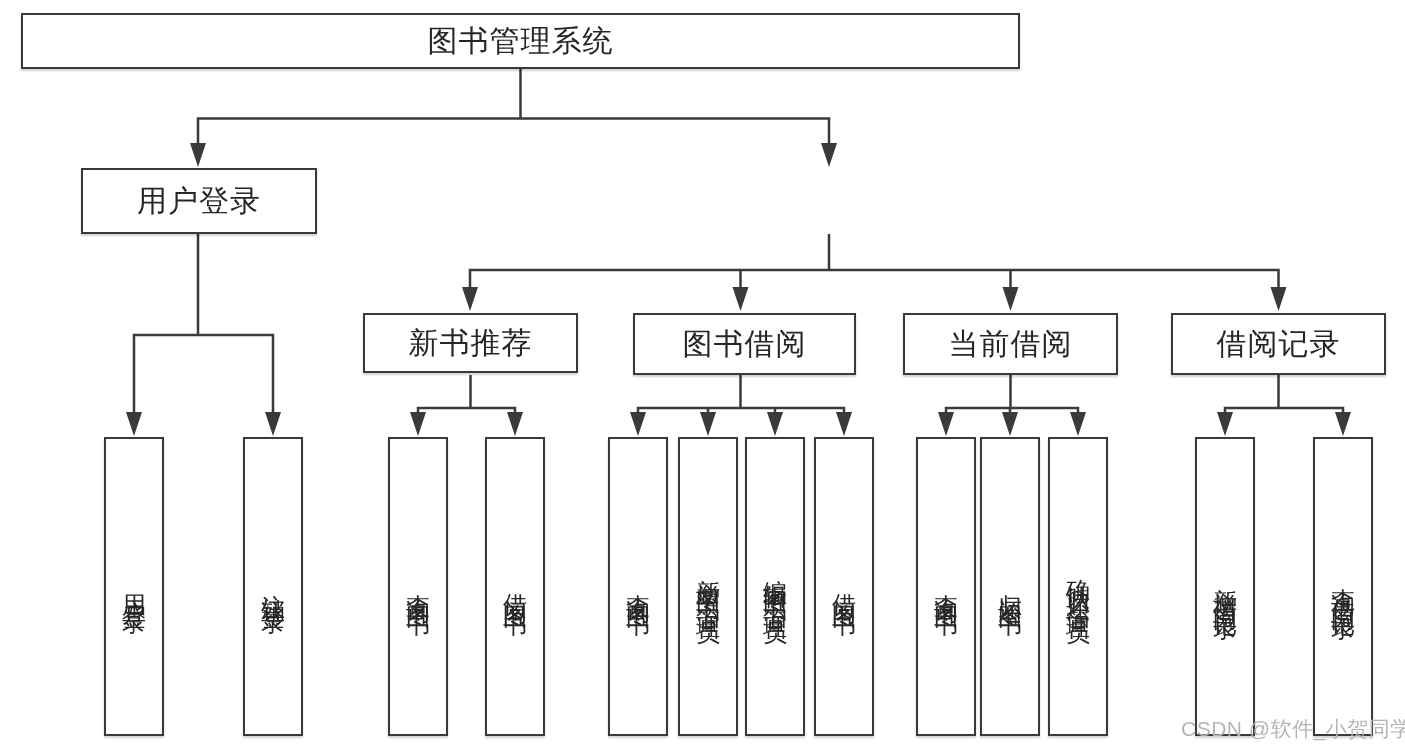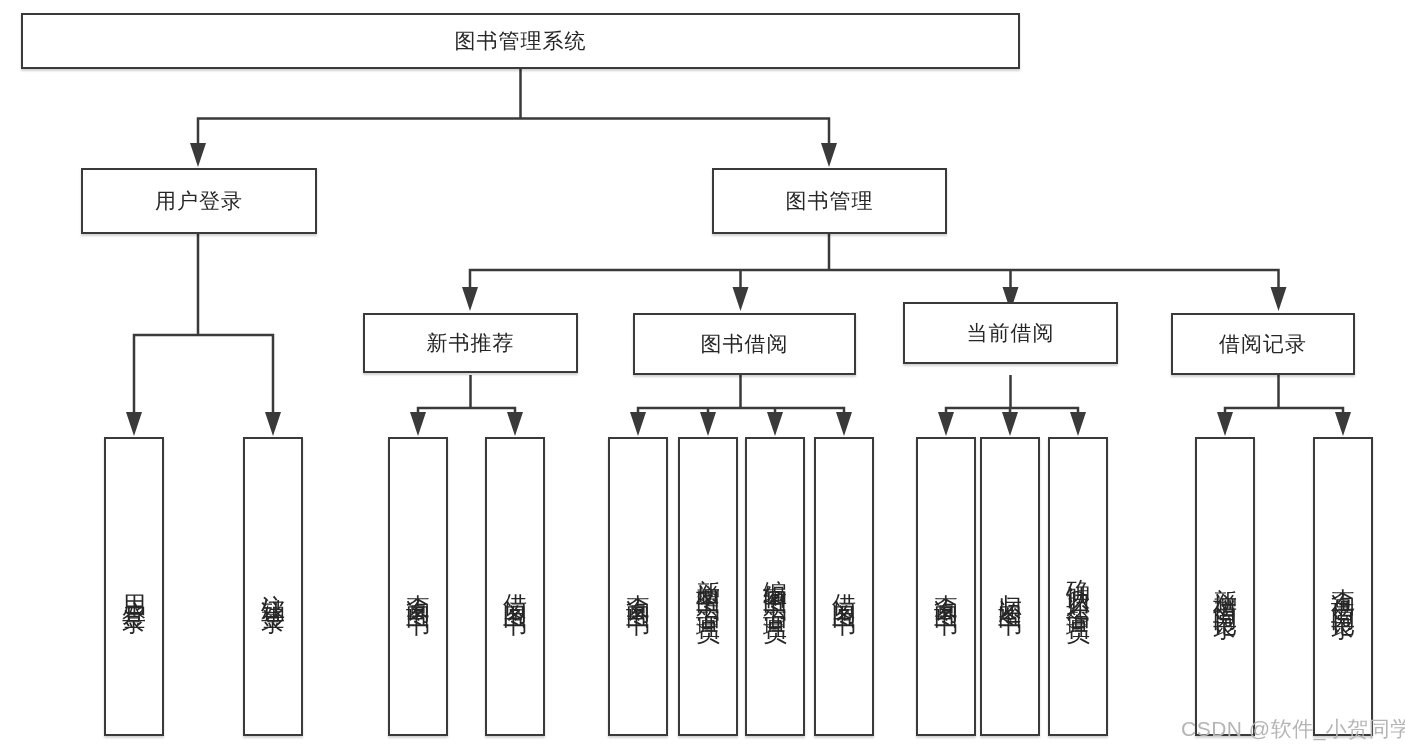--- a/index.html
+++ b/index.html
@@ -7,21 +7,21 @@
     position:relative;width:1405px;height:747px;background:#ffffff;
     font-family:"Liberation Sans","DejaVu Sans",sans-serif;overflow:hidden;
   }
   svg.connectors{position:absolute;left:0;top:0;width:1405px;height:747px;}
   .box{
     position:absolute;box-sizing:border-box;background:#ffffff;
     border:2.5px solid #3a3a3a;color:#262626;
     display:flex;align-items:center;justify-content:center;
     box-shadow:0 2px 2px rgba(0,0,0,0.18);
   }
-  .box.h span{font-size:21px;letter-spacing:1px;white-space:nowrap;}
+  .box.h span{font-size:30px;letter-spacing:1px;white-space:nowrap;}
   .box.v span{
     writing-mode:vertical-rl;text-orientation:mixed;
     font-size:24px;letter-spacing:6px;line-height:1;
   }
   .watermark{
     position:absolute;left:1181px;top:715px;z-index:5;
     font-size:21px;color:#b5b5b5;letter-spacing:0.5px;white-space:nowrap;
   }
 </style>
 </head>
@@ -61,34 +61,31 @@
          M1335 412 L1351 412 L1343 436 Z" fill="#3a3a3a" stroke="none"></path>
   </svg>
 
   <div class="box h" style="left:21px;top:13px;width:999px;height:56px;">
     <span>图书管理系统</span>
   </div>
 
   <div class="box h" style="left:81px;top:168px;width:236px;height:66px;">
     <span>用户登录</span>
   </div>
-  <div class="box h" style="left:712px;top:168px;width:235px;height:66px;">
-    <span>图书管理</span>
-  </div>
 
   <div class="box h" style="left:363px;top:313px;width:215px;height:60px;">
     <span>新书推荐</span>
   </div>
   <div class="box h" style="left:633px;top:313px;width:223px;height:62px;">
     <span>图书借阅</span>
   </div>
-  <div class="box h" style="left:903px;top:302px;width:215px;height:62px;">
+  <div class="box h" style="left:903px;top:313px;width:215px;height:62px;">
     <span>当前借阅</span>
   </div>
-  <div class="box h" style="left:1171px;top:313px;width:184px;height:62px;">
+  <div class="box h" style="left:1171px;top:313px;width:215px;height:62px;">
     <span>借阅记录</span>
   </div>
 
   <div class="box v" style="left:104px;top:437px;width:60px;height:299px;">
     <span>用户登录</span>
   </div>
   <div class="box v" style="left:243px;top:437px;width:60px;height:299px;">
     <span>注销登录</span>
   </div>
 

